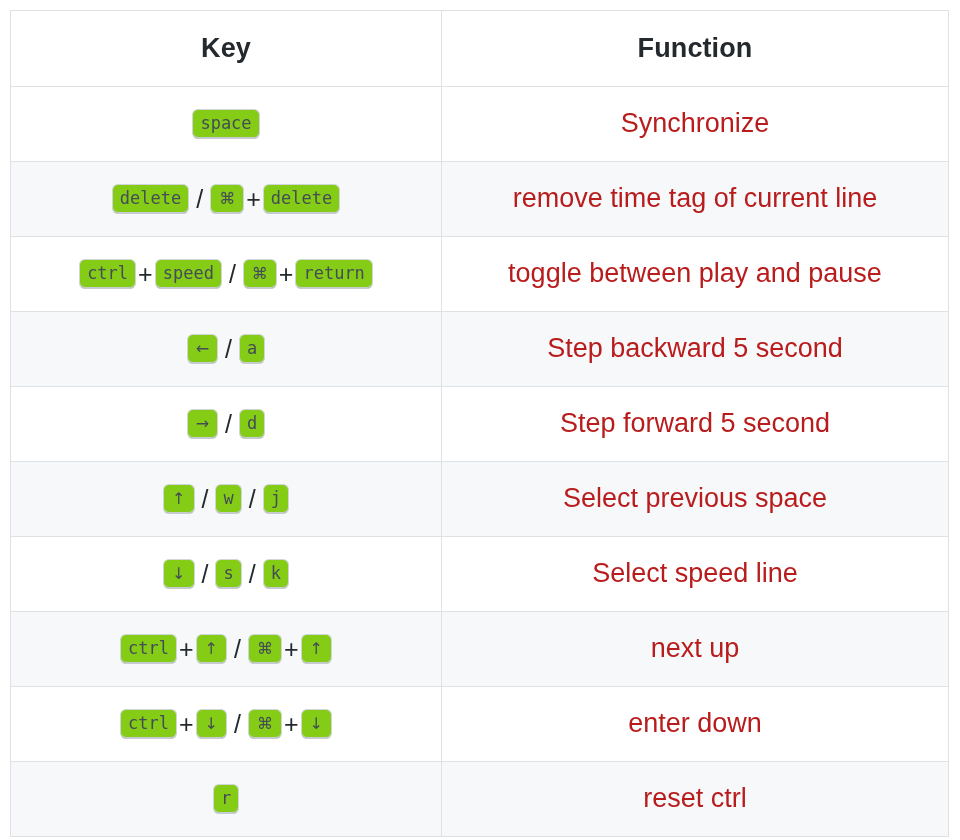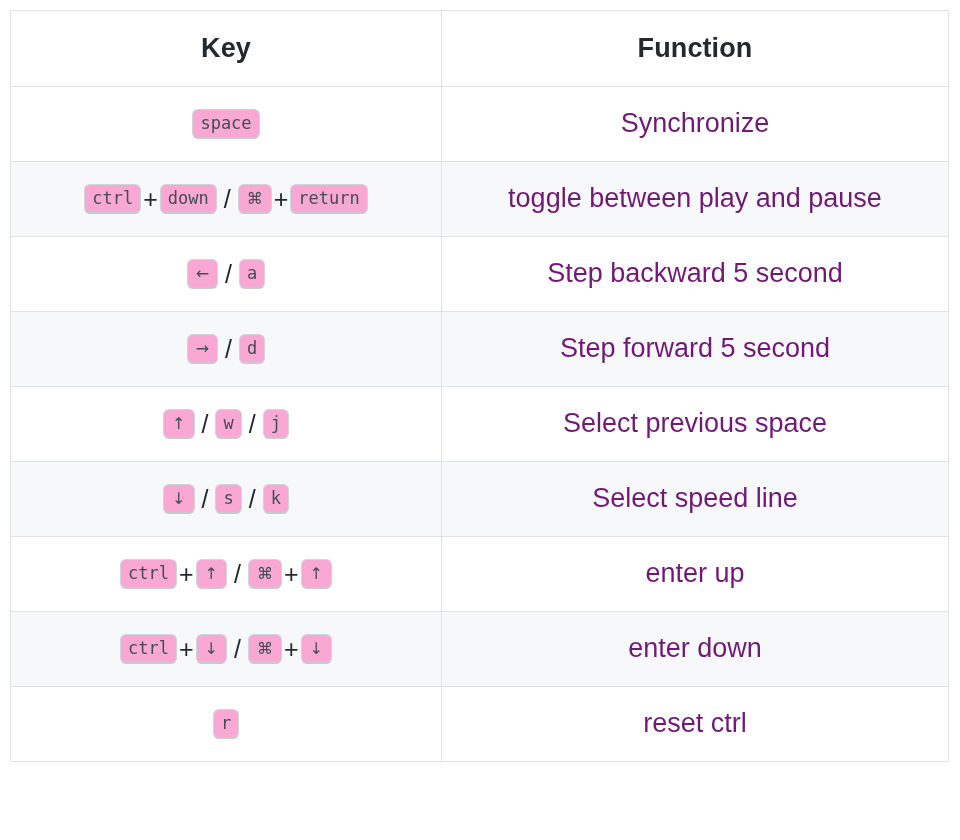--- a/index.html
+++ b/index.html
@@ -51,42 +51,42 @@
     padding: 0 10px;
     background: #ffffff;
   }
 
   table.shortcuts tbody tr:nth-child(even) td {
     background: #f6f8fa;
   }
 
   .func-text {
     font-size: 27px;
-    color: #701a75;
+    color: #b91c1c;
     line-height: 1.25;
     white-space: nowrap;
   }
 
   .key-combo {
     display: inline-flex;
     align-items: center;
     justify-content: center;
     flex-wrap: nowrap;
     white-space: nowrap;
     line-height: 1;
   }
 
   kbd.key {
     display: inline-block;
     font-family: "DejaVu Sans Mono", "Liberation Mono", monospace;
     font-size: 17px;
     line-height: 17px;
     color: #444d56;
     vertical-align: middle;
-    background-color: #f9a8d4;
+    background-color: #84cc16;
     border: 1px solid #d1d5da;
     border-bottom-color: #c6cbd1;
     border-radius: 6px;
     box-shadow: inset 0 -1px 0 #c6cbd1;
     padding: 5px 7px 6px 7px;
   }
 
   kbd.key.glyph {
     font-family: "DejaVu Sans", sans-serif;
     font-size: 16px;
@@ -129,23 +129,33 @@
     </thead>
     <tbody id="tbody">
         <tr>
           <td><span class="key-combo">
               <kbd class="key">space</kbd>
             </span></td>
           <td><span class="func-text">Synchronize</span></td>
         </tr>
         <tr>
           <td><span class="key-combo">
+              <kbd class="key">delete</kbd>
+              <span class="sep-slash">/</span>
+              <kbd class="key glyph">⌘</kbd>
+              <span class="sep-plus">+</span>
+              <kbd class="key">delete</kbd>
+            </span></td>
+          <td><span class="func-text">remove time tag of current line</span></td>
+        </tr>
+        <tr>
+          <td><span class="key-combo">
               <kbd class="key">ctrl</kbd>
               <span class="sep-plus">+</span>
-              <kbd class="key">down</kbd>
+              <kbd class="key">speed</kbd>
               <span class="sep-slash">/</span>
               <kbd class="key glyph">⌘</kbd>
               <span class="sep-plus">+</span>
               <kbd class="key">return</kbd>
             </span></td>
           <td><span class="func-text">toggle between play and pause</span></td>
         </tr>
         <tr>
           <td><span class="key-combo">
               <kbd class="key glyph">←</kbd>
@@ -185,21 +195,21 @@
         <tr>
           <td><span class="key-combo">
               <kbd class="key">ctrl</kbd>
               <span class="sep-plus">+</span>
               <kbd class="key glyph">↑</kbd>
               <span class="sep-slash">/</span>
               <kbd class="key glyph">⌘</kbd>
               <span class="sep-plus">+</span>
               <kbd class="key glyph">↑</kbd>
             </span></td>
-          <td><span class="func-text">enter up</span></td>
+          <td><span class="func-text">next up</span></td>
         </tr>
         <tr>
           <td><span class="key-combo">
               <kbd class="key">ctrl</kbd>
               <span class="sep-plus">+</span>
               <kbd class="key glyph">↓</kbd>
               <span class="sep-slash">/</span>
               <kbd class="key glyph">⌘</kbd>
               <span class="sep-plus">+</span>
               <kbd class="key glyph">↓</kbd>

